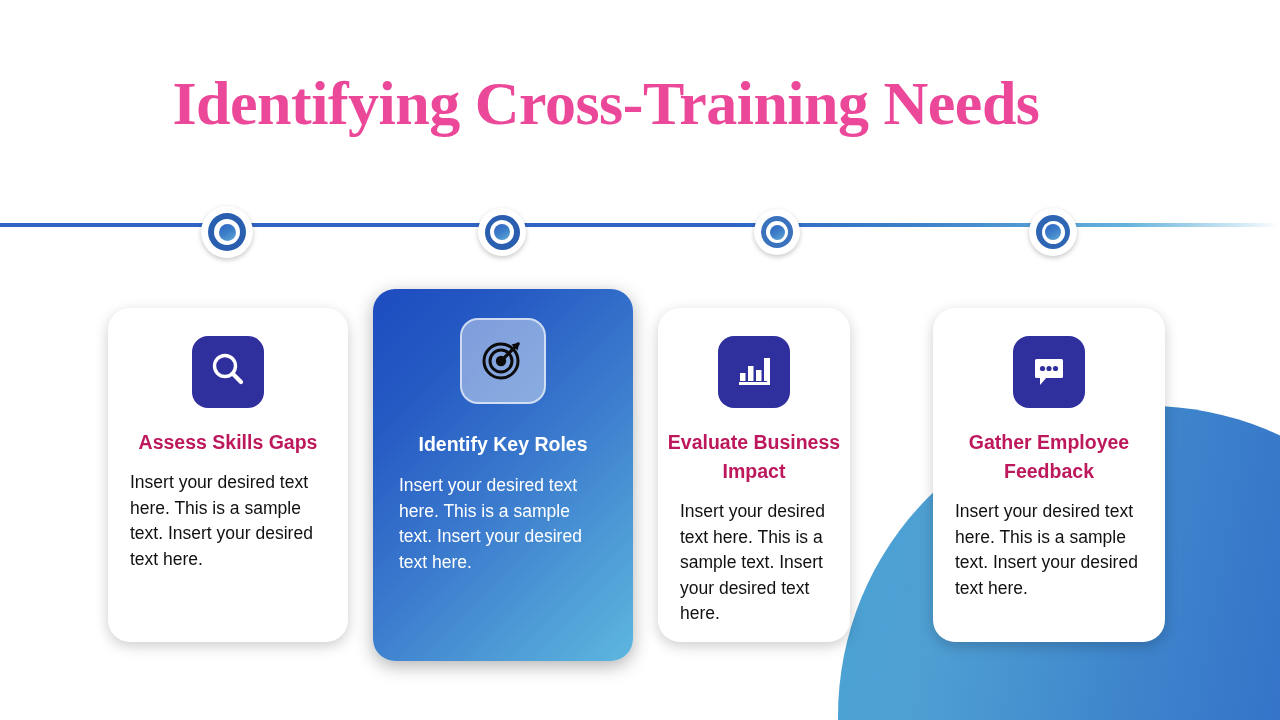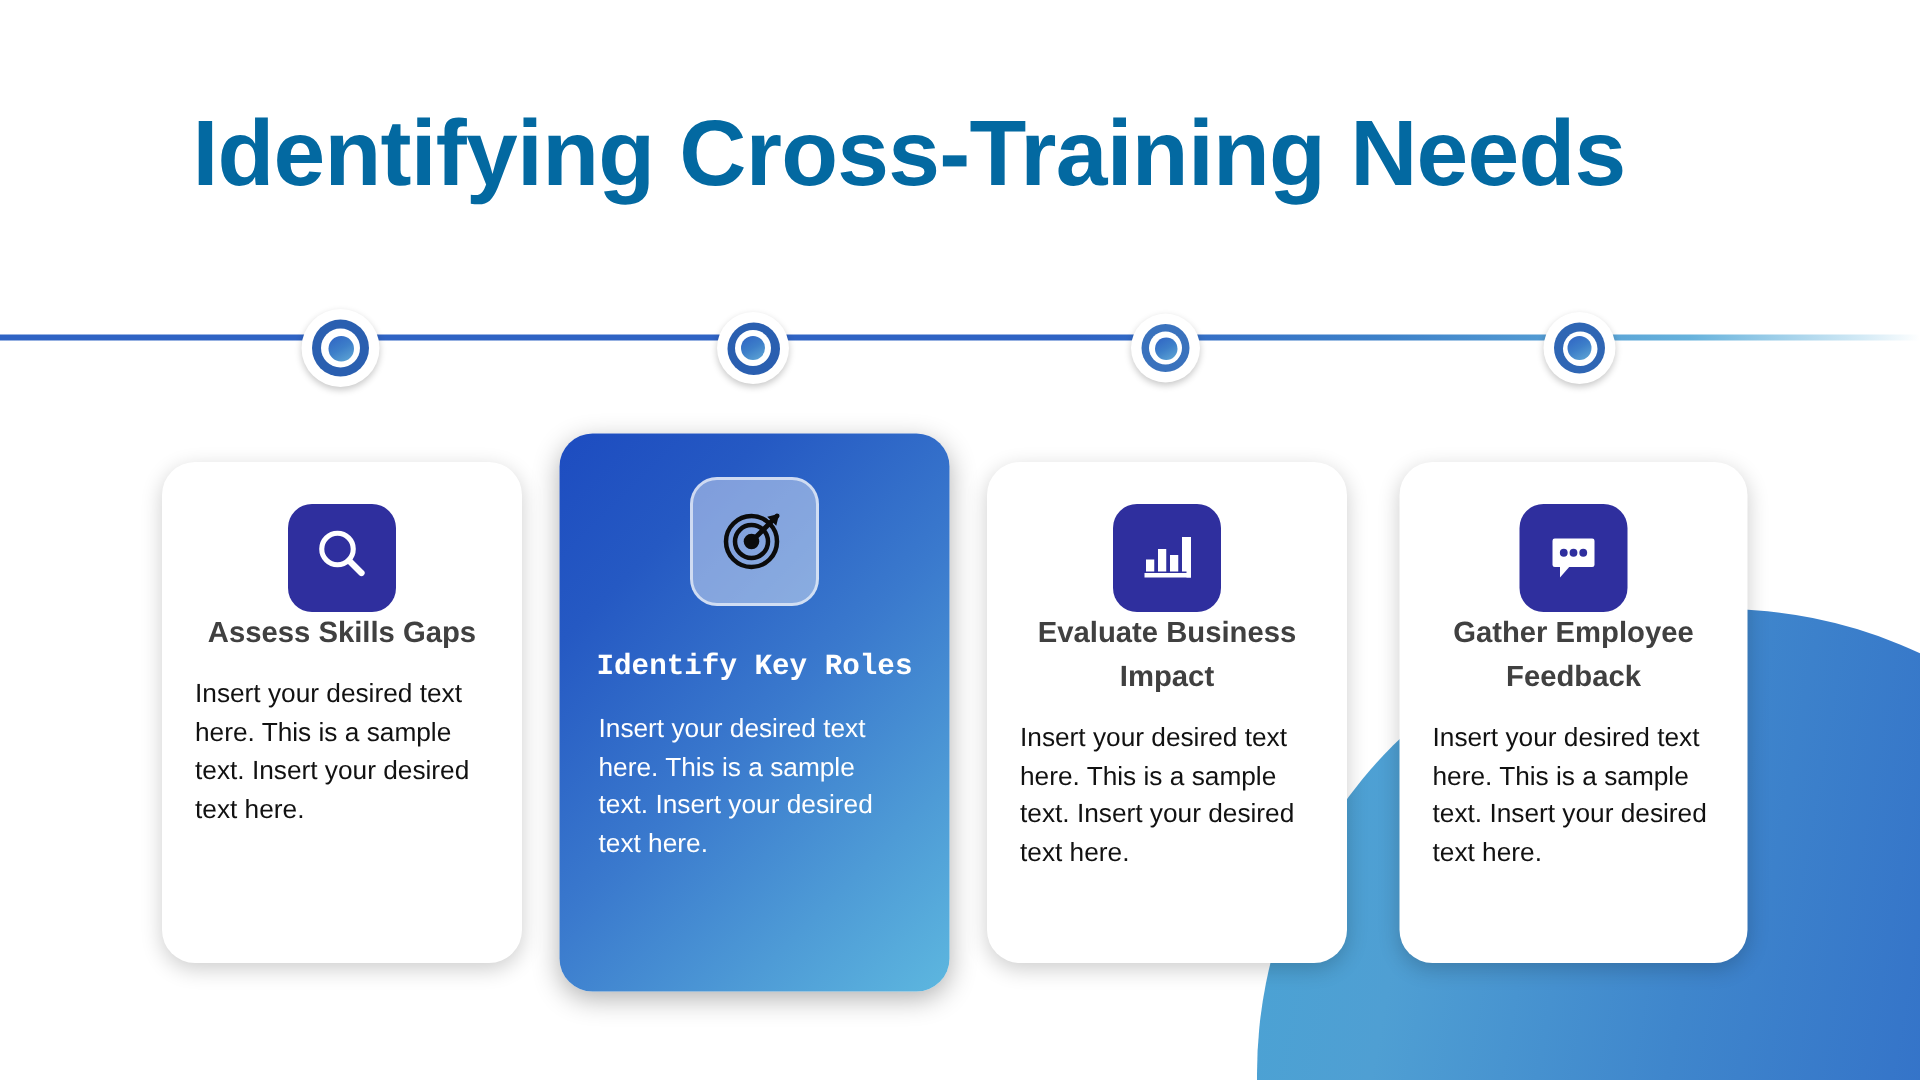--- a/index.html
+++ b/index.html
@@ -37,24 +37,25 @@
   
   .title {
     position: absolute;
     left: 0;
     top: 62px;
     width: 1212px;
     text-align: center;
     font-size: 62px;
     line-height: 82px;
     font-weight: bold;
-    color: #0369a1;
+    color: #ec4899;
     letter-spacing: -0.5px;
     z-index: 6;
     white-space: nowrap;
+    font-family: Liberation Serif, serif;
   }
 
   
   .timeline {
     position: absolute;
     left: 0;
     top: 208px;
     width: 1280px;
     height: 70px;
     z-index: 5;
@@ -135,21 +136,21 @@
     background: #ffffff;
     box-shadow: 0 4px 14px rgba(0,0,0,0.20);
   }
   .card-highlight {
     background: linear-gradient(135deg, #1d4cc0 0%, #2559c3 22%, #3a79cd 52%, #4e9bd6 78%, #5db7df 100%);
     box-shadow: 0 5px 18px rgba(0,0,0,0.30);
   }
 
   .card-1 { left: 108px;  top: 308px; width: 240px; height: 334px; }
   .card-2 { left: 373px;  top: 289px; width: 260px; height: 372px; }
-  .card-3 { left: 658px;  top: 308px; width: 240px; height: 334px; }
+  .card-3 { left: 658px;  top: 308px; width: 192px; height: 334px; }
   .card-4 { left: 933px;  top: 308px; width: 232px; height: 334px; }
 
   .icon-tile {
     width: 72px;
     height: 72px;
     border-radius: 16px;
     background: #2f2f9e;
     display: flex;
     align-items: center;
     justify-content: center;
@@ -161,28 +162,28 @@
     border-radius: 18px;
     background: rgba(255,255,255,0.42);
     border: 2px solid rgba(255,255,255,0.62);
     margin-top: 29px;
   }
 
   .card-title {
     font-size: 19.5px;
     line-height: 29px;
     font-weight: bold;
-    color: #404040;
+    color: #be185d;
     text-align: center;
+    margin-top: 20px;
     padding: 0 8px;
   }
   .card-2 .card-title {
     color: #ffffff;
     margin-top: 26px;
-    font-family: Liberation Mono, monospace;
   }
   .card-body {
     font-size: 17.5px;
     line-height: 25.5px;
     color: #111111;
     text-align: left;
     margin-top: 13px;
     padding: 0 22px;
   }
   .card-2 .card-body {

